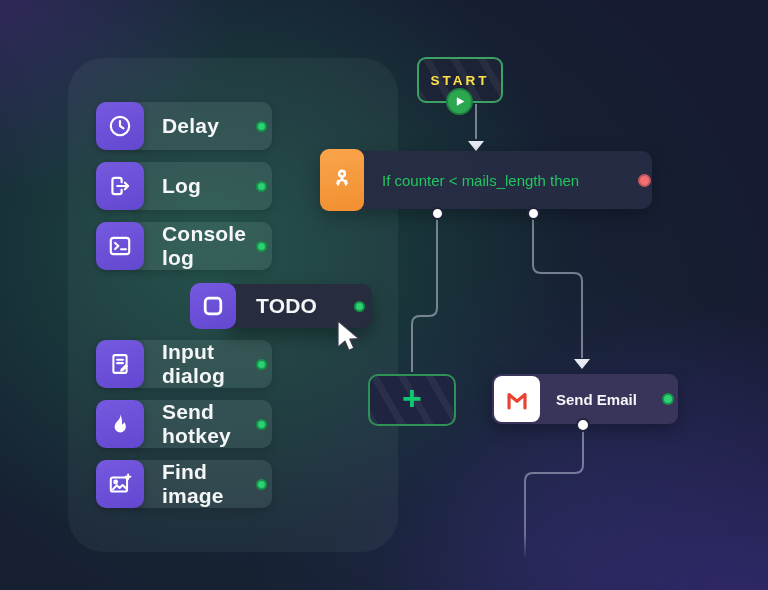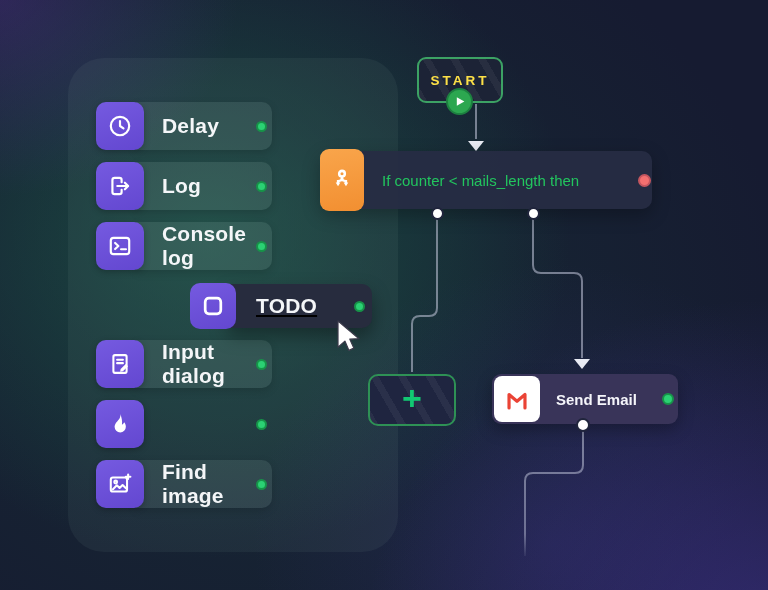--- a/index.html
+++ b/index.html
@@ -42,21 +42,20 @@
   .todo .iconbox{
     position:absolute;left:0;top:0;width:46px;height:46px;z-index:2;
     background:linear-gradient(160deg,#755ae0,#6347d0);border-radius:10px;
     display:flex;align-items:center;justify-content:center;
   }
   .todo .rbody{
     position:absolute;left:38px;right:0;top:1px;bottom:1px;z-index:1;
     background:#272c3e;border-radius:0 10px 10px 0;
     display:flex;align-items:center;padding-left:28px;
     box-shadow:0 8px 18px rgba(0,0,0,0.35);
-    text-decoration:underline;
   }
   
   svg.wires{position:absolute;left:0;top:0;z-index:1;}
   
   .startnode{
     position:absolute;left:417px;top:57px;width:86px;height:46px;box-sizing:border-box;
     background:#1c2336;border:2px solid #3ca264;border-radius:9px;z-index:3;
     display:flex;align-items:center;justify-content:center;overflow:hidden;
   }
   .stripes{position:absolute;inset:0;border-radius:7px;
@@ -184,20 +183,23 @@
         <path d="M7.3 3.8h9.4a1.4 1.4 0 0 1 1.4 1.4v13.6a1.4 1.4 0 0 1-1.4 1.4H7.3a1.4 1.4 0 0 1-1.4-1.4V5.2a1.4 1.4 0 0 1 1.4-1.4z"></path>
         <path d="M9.3 8h5.4"></path>
           <path d="M9.3 11.2h5.4"></path>
         <path d="M12.6 16.6l4.7-4.7 2.1 2.1-4.7 4.7-2.6.5z" fill="#fff" stroke="none"></path>
       </svg>
     </div>
     <div class="gdot"></div>
   </div>
 
   <div class="prow" style="top:400px">
+    <div class="rbody">
+        <span class="rlabel">Send hotkey</span>
+      </div>
     <div class="iconbox">
       <svg width="26" height="26" viewBox="0 0 24 24">
         <path fill="#fff" d="M12.2 2.8c.7 3.2-1.1 5-2.6 6.6C8 11.1 7 12.7 7 14.6a5.2 5.2 0 0 0 10.4 0c0-1.6-.6-3-1.5-4.2-.5 1.1-1.2 1.8-2.1 2.2.5-3-.3-7-1.6-9.8z"></path>
       </svg>
     </div>
     <div class="gdot"></div>
   </div>
 
   <div class="prow" style="top:460px">
     <div class="rbody">

